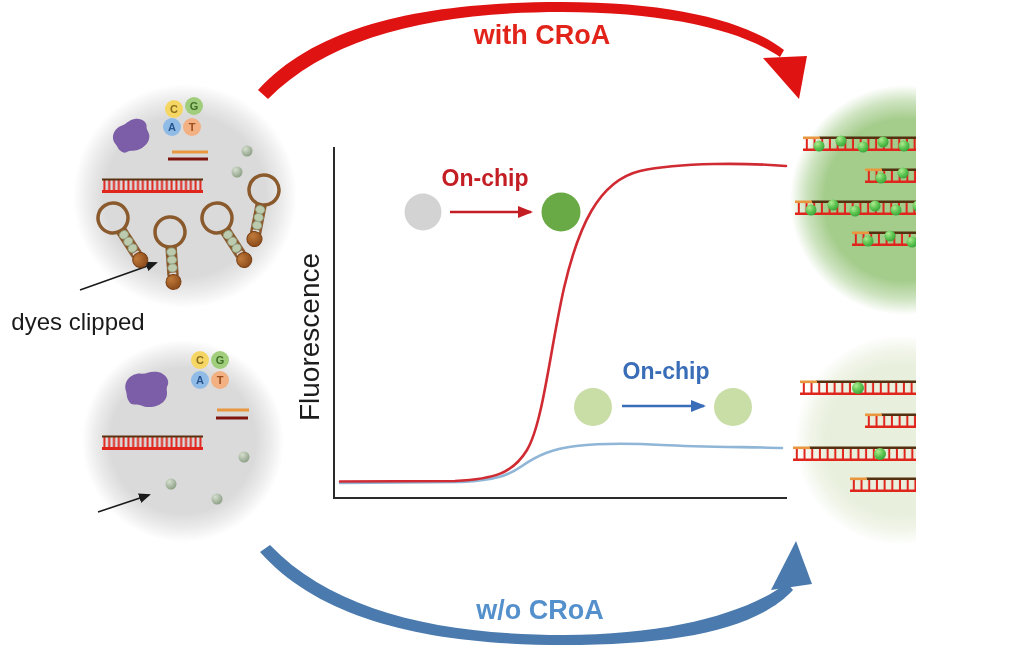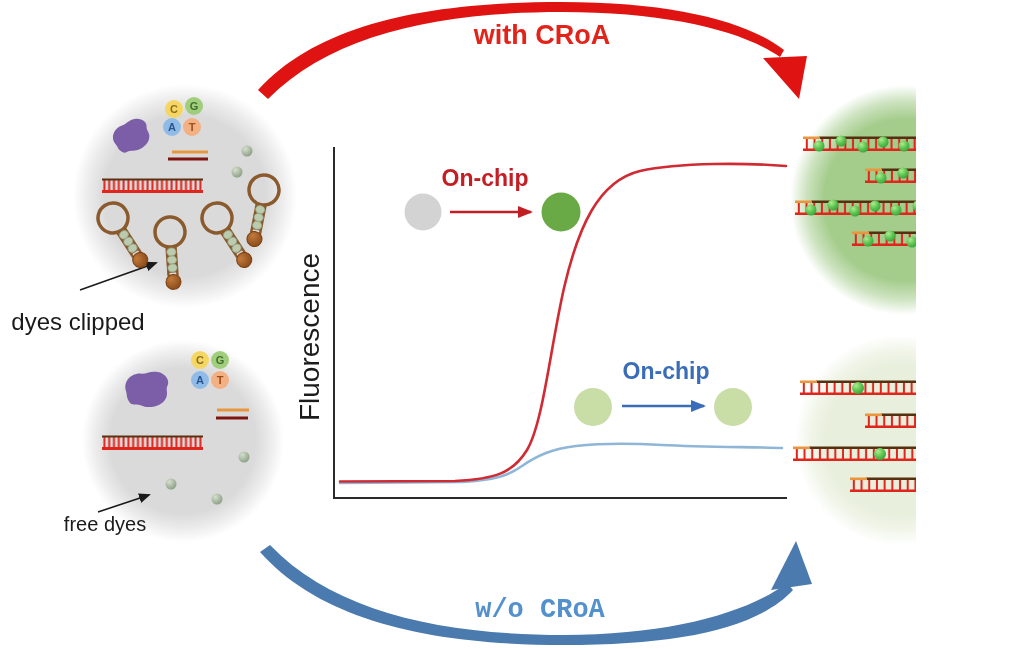--- a/index.html
+++ b/index.html
@@ -20,21 +20,21 @@
     left:790px; top:85px; width:230px; height:230px;
     background:radial-gradient(closest-side,#a4cc8b 0%,#a4cc8b 70%,rgba(164,204,139,.55) 86%,rgba(164,204,139,0) 100%);
   }
   #droplet-dim {
     left:795px; top:335px; width:210px; height:210px;
     background:radial-gradient(closest-side,#e8efdc 0%,#e8efdc 70%,rgba(232,239,220,.6) 86%,rgba(232,239,220,0) 100%);
   }
   svg.gfx { position:absolute; left:0; top:0; z-index:1; }
   .label { position:absolute; z-index:2; text-align:center; }
   #lbl-with   { left:442px; top:20px;  width:200px; font-size:27px; font-weight:bold; color:#e2231a; }
-  #lbl-wo     { left:440px; top:595px; width:200px; font-size:27px; font-weight:bold; color:#5490cc;font-family:Liberation Mono, monospace; }
+  #lbl-wo     { left:440px; top:595px; width:200px; font-size:27px; font-weight:bold; color:#5490cc; }
   #lbl-fluor  { left:310px; top:321px; width:220px; margin-left:-110px; font-size:28px; color:#1c1c1c;
                 transform:rotate(-90deg); white-space:nowrap; }
   #lbl-xaxis  { left:410px; top:505px; width:320px; font-size:28px; color:#1c1c1c; white-space:nowrap; }
   #lbl-onchip-red  { left:435px; top:165px; width:100px; font-size:23px; font-weight:bold; color:#c41e25; }
   #lbl-onchip-blue { left:616px; top:358px; width:100px; font-size:23px; font-weight:bold; color:#3a6db8; }
   #lbl-clip1 { left:8px;  top:280px; width:140px; font-size:24px; color:#1a1a1a;margin-top:28px; }
   #lbl-clip2 { left:8px;  top:312px; width:140px; font-size:20px; color:#1a1a1a; }
   #lbl-free  { left:35px; top:513px; width:140px; font-size:20px; color:#1a1a1a; }
   .nt { position:absolute; width:18px; height:18px; border-radius:50%; z-index:2;
         font-size:11px; font-weight:bold; text-align:center; line-height:18px; }
@@ -221,21 +221,20 @@
       </g>
     </g>
   </svg>
 
   <div class="label" id="lbl-with">with CRoA</div>
   <div class="label" id="lbl-wo">w/o CRoA</div>
   <div class="label" id="lbl-fluor">Fluorescence</div>
   <div class="label" id="lbl-onchip-red">On-chip</div>
   <div class="label" id="lbl-onchip-blue">On-chip</div>
   <div class="label" id="lbl-clip1">dyes clipped</div>
-  <div class="label" id="lbl-free">free dyes</div>
 
   <div class="nt nt-c" style="left:165px; top:100px;">C</div>
   <div class="nt nt-g" style="left:185px; top:97px;">G</div>
   <div class="nt nt-a" style="left:163px; top:118px;">A</div>
   <div class="nt nt-t" style="left:183px; top:118px;">T</div>
 
   <div class="nt nt-c" style="left:191px; top:351px;">C</div>
   <div class="nt nt-g" style="left:211px; top:351px;">G</div>
   <div class="nt nt-a" style="left:191px; top:371px;">A</div>
   <div class="nt nt-t" style="left:211px; top:371px;">T</div>

